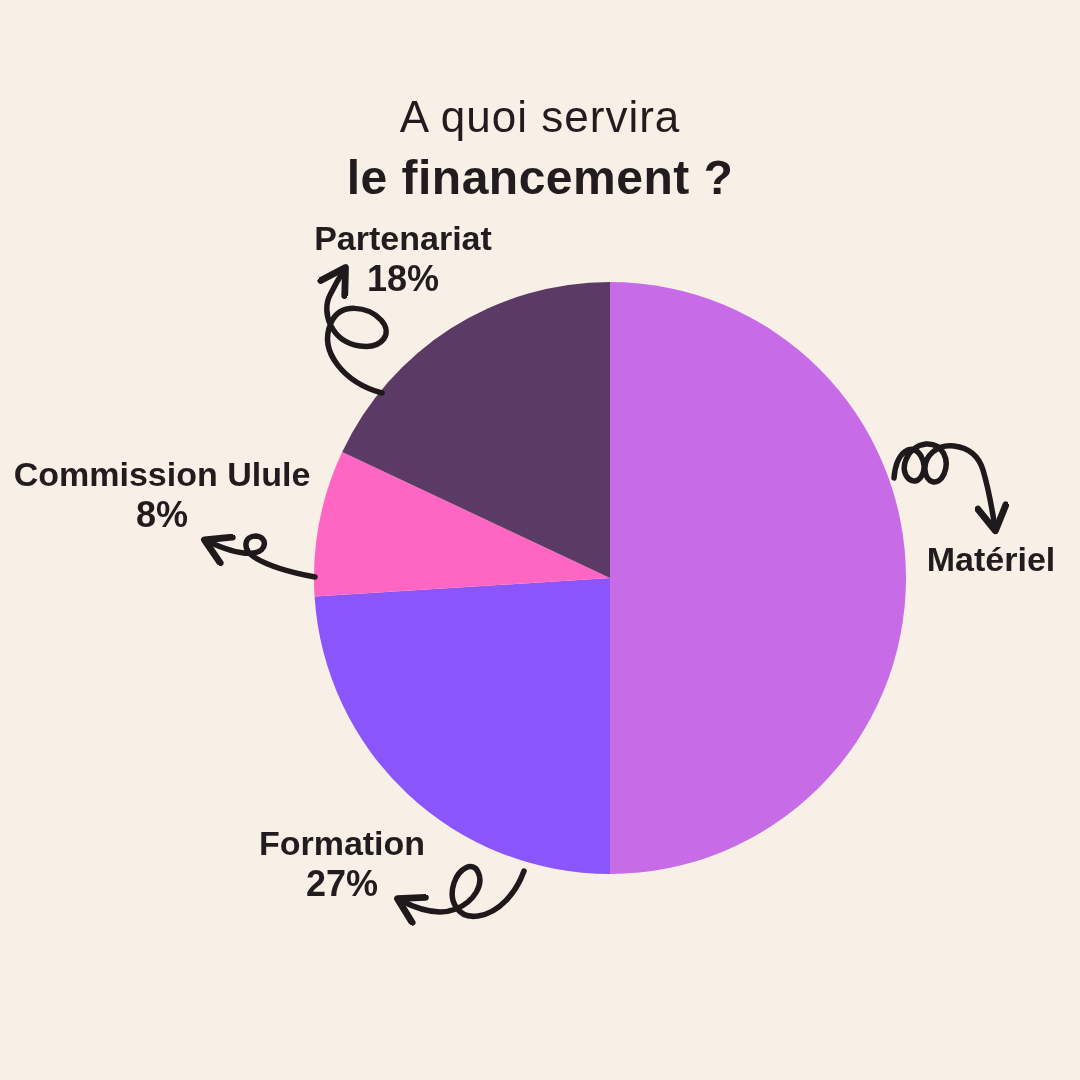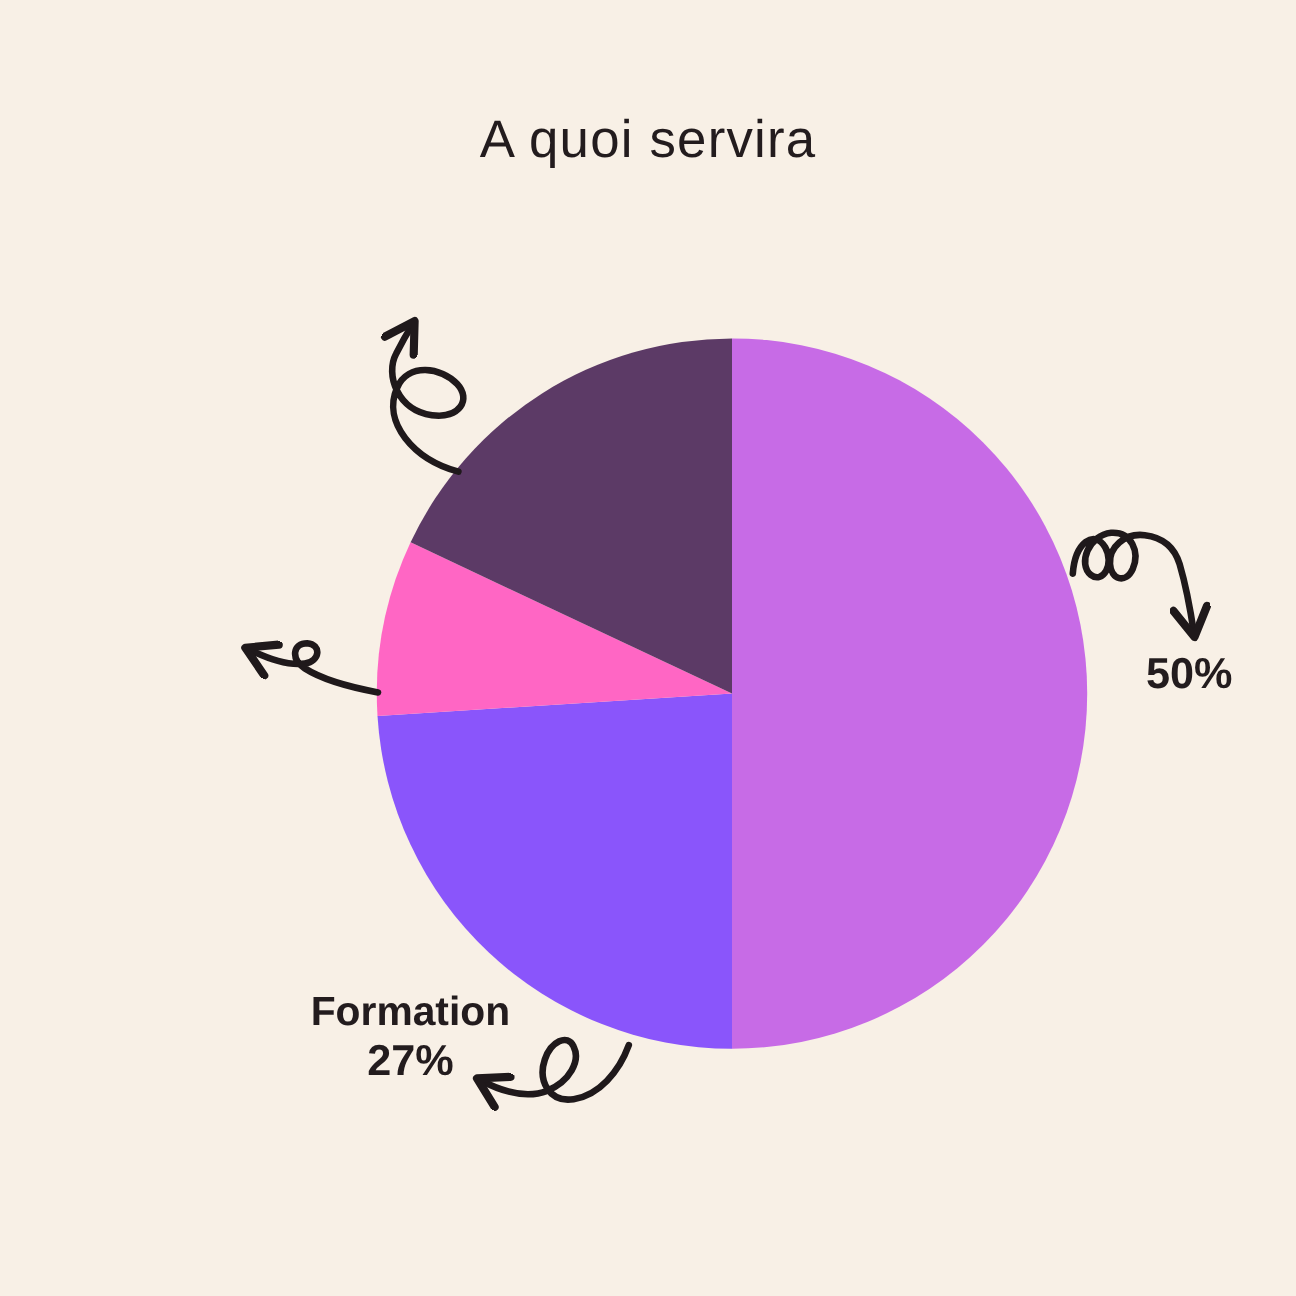--- a/index.html
+++ b/index.html
@@ -36,20 +36,21 @@
   #label-formation{left:342px;top:824px;text-align:center;}
   .arrow{fill:none;stroke:#1f191b;stroke-width:5.5;stroke-linecap:round;stroke-linejoin:round;}
 </style>
 </head>
 <body>
 
 <div class="canvas" style="background: rgb(248, 240, 230); color: rgb(35, 28, 30);">
 
   <header class="title">
     <div class="l1">A quoi servira</div>
+    <div class="l2">le financement ?</div>
   </header>
 
   <svg class="chart" viewBox="0 0 1080 1080" aria-hidden="true">
     <defs>
       <marker id="ah" markerUnits="userSpaceOnUse" markerWidth="34" markerHeight="34" viewBox="0 0 12 12" refX="9" refY="6" orient="auto-start-reverse">
         <path d="M1.5,1 L10,6 L1.5,11" fill="none" stroke="#1f191b" stroke-width="2.4" stroke-linecap="round" stroke-linejoin="round"></path>
       </marker>
     </defs>
 
     <g id="slices">
@@ -60,24 +61,32 @@
       </g>
 
     <g>
       <path class="arrow" marker-end="url(#ah)" d="M 382 393 C 345 383, 318 352, 331 323 C 340 302, 368 306, 381 320 C 393 333, 383 349, 360 346 C 331 342, 321 312, 330 295 C 334 287, 339 278, 344 270"></path>
       <path class="arrow" marker-end="url(#ah)" d="M 315 577 C 288 572, 268 566, 254 557 C 242 549, 244 536, 256 536 C 268 537, 267 551, 254 553 C 240 555, 224 549, 207 541"></path>
       <path class="arrow" marker-end="url(#ah)" d="M 524 871 C 516 893, 499 913, 478 916 C 458 919, 448 901, 454 883 C 459 868, 473 861, 478 872 C 484 884, 475 901, 456 909 C 438 916, 417 909, 400 900"></path>
       <path class="arrow" marker-end="url(#ah)" d="M 894 478 C 896 452, 912 441, 921 456 C 929 470, 919 487, 909 479 C 898 470, 907 446, 926 444 C 943 443, 950 460, 944 474 C 938 487, 926 483, 925 470 C 924 456, 937 444, 954 446 C 970 448, 979 457, 983 470 C 988 487, 992 508, 995 528"></path>
     </g>
   </svg>
 
+  <div class="slice-label" id="label-partenariat">
+    <div class="name">Partenariat</div>
+    <div class="pct">18%</div>
+  </div>
 
+  <div class="slice-label" id="label-commission">
+    <div class="name">Commission Ulule</div>
+    <div class="pct">8%</div>
+  </div>
 
   <div class="slice-label" id="label-materiel">
-    <div class="pct">50%</div>
+    <div class="name">Matériel</div>
   </div>
 
   <div class="slice-label" id="label-formation">
     <div class="name">Formation</div>
     <div class="pct">27%</div>
   </div>
 
 </div>
 
 </body></html>

